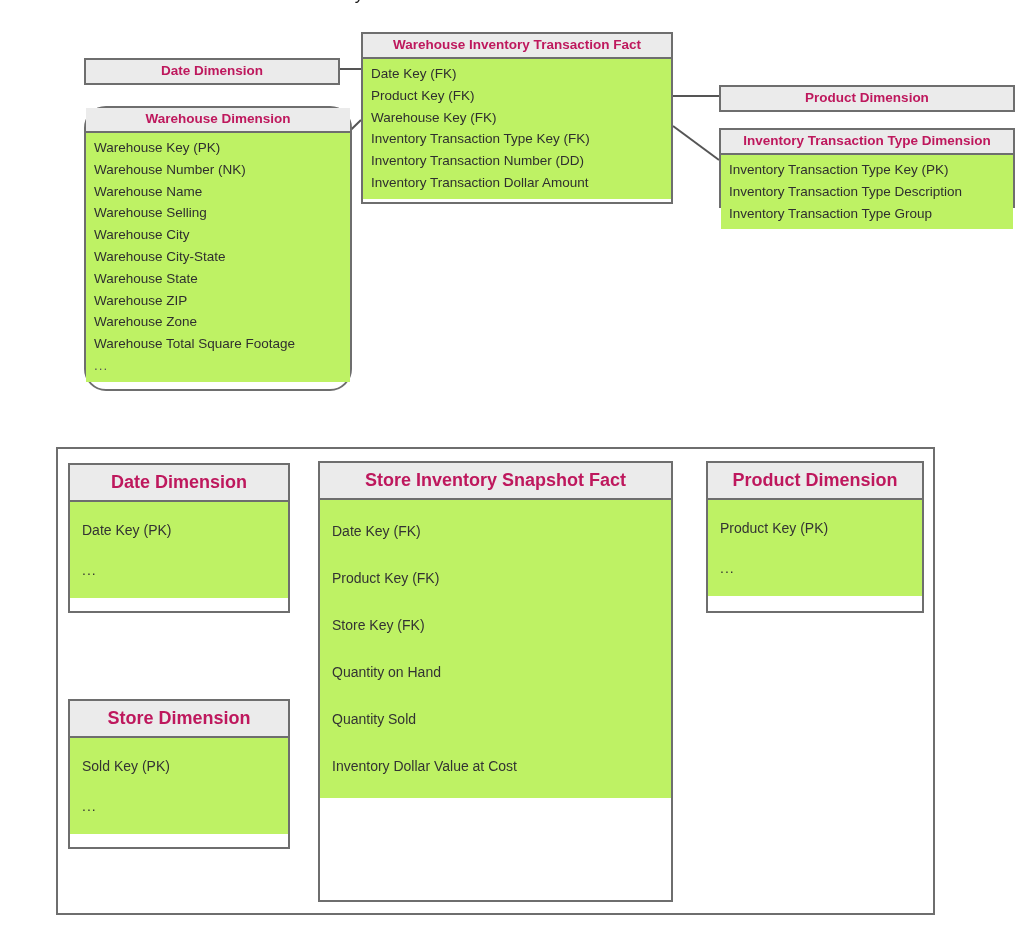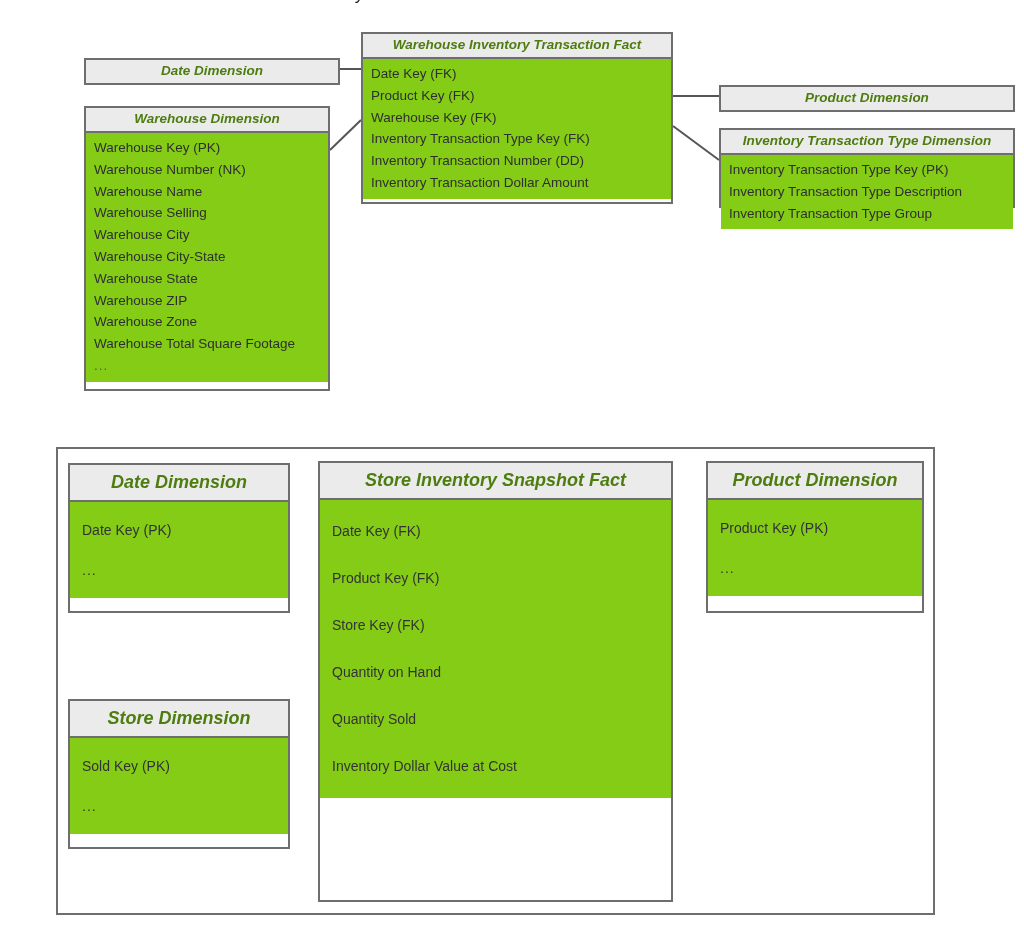--- a/index.html
+++ b/index.html
@@ -50,32 +50,31 @@
     background: #ffffff;
     border: 2px solid #6e6e6e;
     box-sizing: border-box;
     z-index: 3;
   }
   .entity > .ent-title {
     background: #ebebeb;
     border-bottom: 2px solid #6e6e6e;
     text-align: center;
     font-weight: bold;
-    color: #4d7c0f;
+    color: #be185d;
     box-sizing: border-box;
     white-space: nowrap;
     overflow: hidden;
-    font-style: italic;
   }
   .entity.titleonly > .ent-title {
     border-bottom: none;
   }
   .entity > .ent-fields {
     box-sizing: border-box;
-    background: #84cc16;
+    background: #bef264;
   }
   .ent-fields .field {
     white-space: nowrap;
     color: #2f2f2f;
   }
   .ent-fields .field.ellipsis {
     color: #555;
     letter-spacing: 1px;
   }
 
@@ -144,21 +143,21 @@
 
     <line x1="673" y1="592" x2="706" y2="545" stroke="#555555" stroke-width="2.5"></line>
   </svg>
 
   <div class="top">
 
     <div class="entity titleonly" style="left:84px; top:58px; width:256px;">
       <div class="ent-title">Date Dimension</div>
     </div>
 
-    <div class="entity" style="left:84px; top:106px; width:246px; height:285px;">
+    <div class="entity" style="left:84px; top:106px; width:268px; height:285px;border-radius:22px;">
       <div class="ent-title">Warehouse Dimension</div>
       <div class="ent-fields">
         <div class="field">Warehouse Key (PK)</div>
         <div class="field">Warehouse Number (NK)</div>
         <div class="field">Warehouse Name</div>
         <div class="field">Warehouse Selling</div>
         <div class="field">Warehouse City</div>
         <div class="field">Warehouse City-State</div>
         <div class="field">Warehouse State</div>
         <div class="field">Warehouse ZIP</div>

